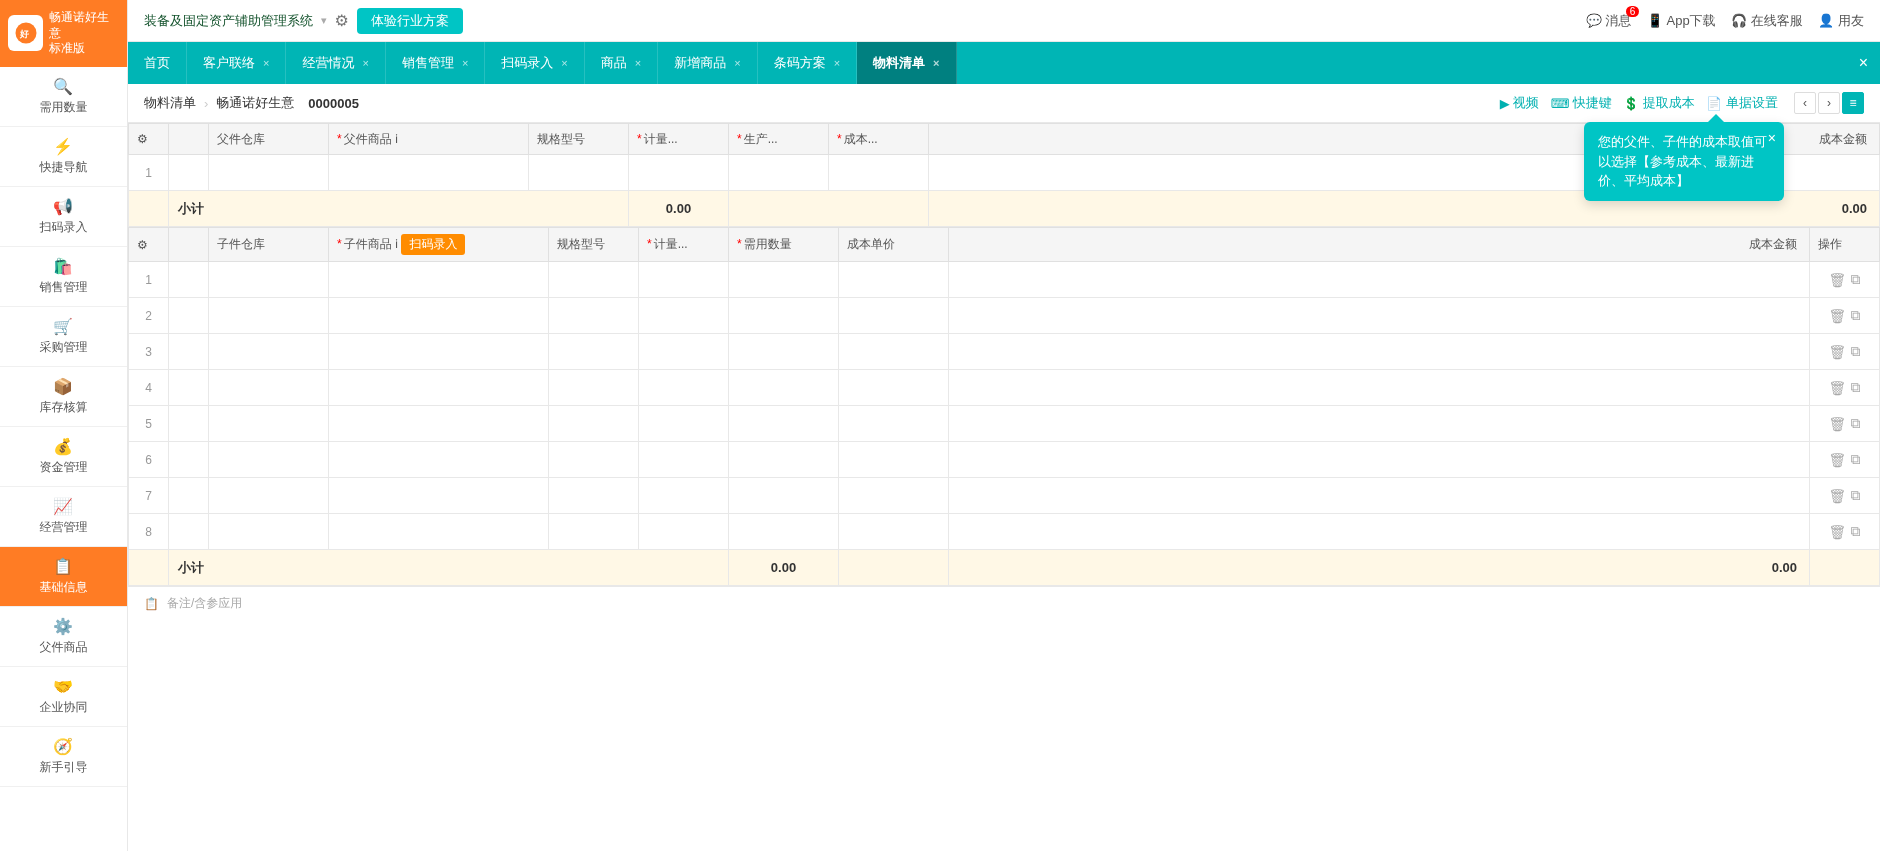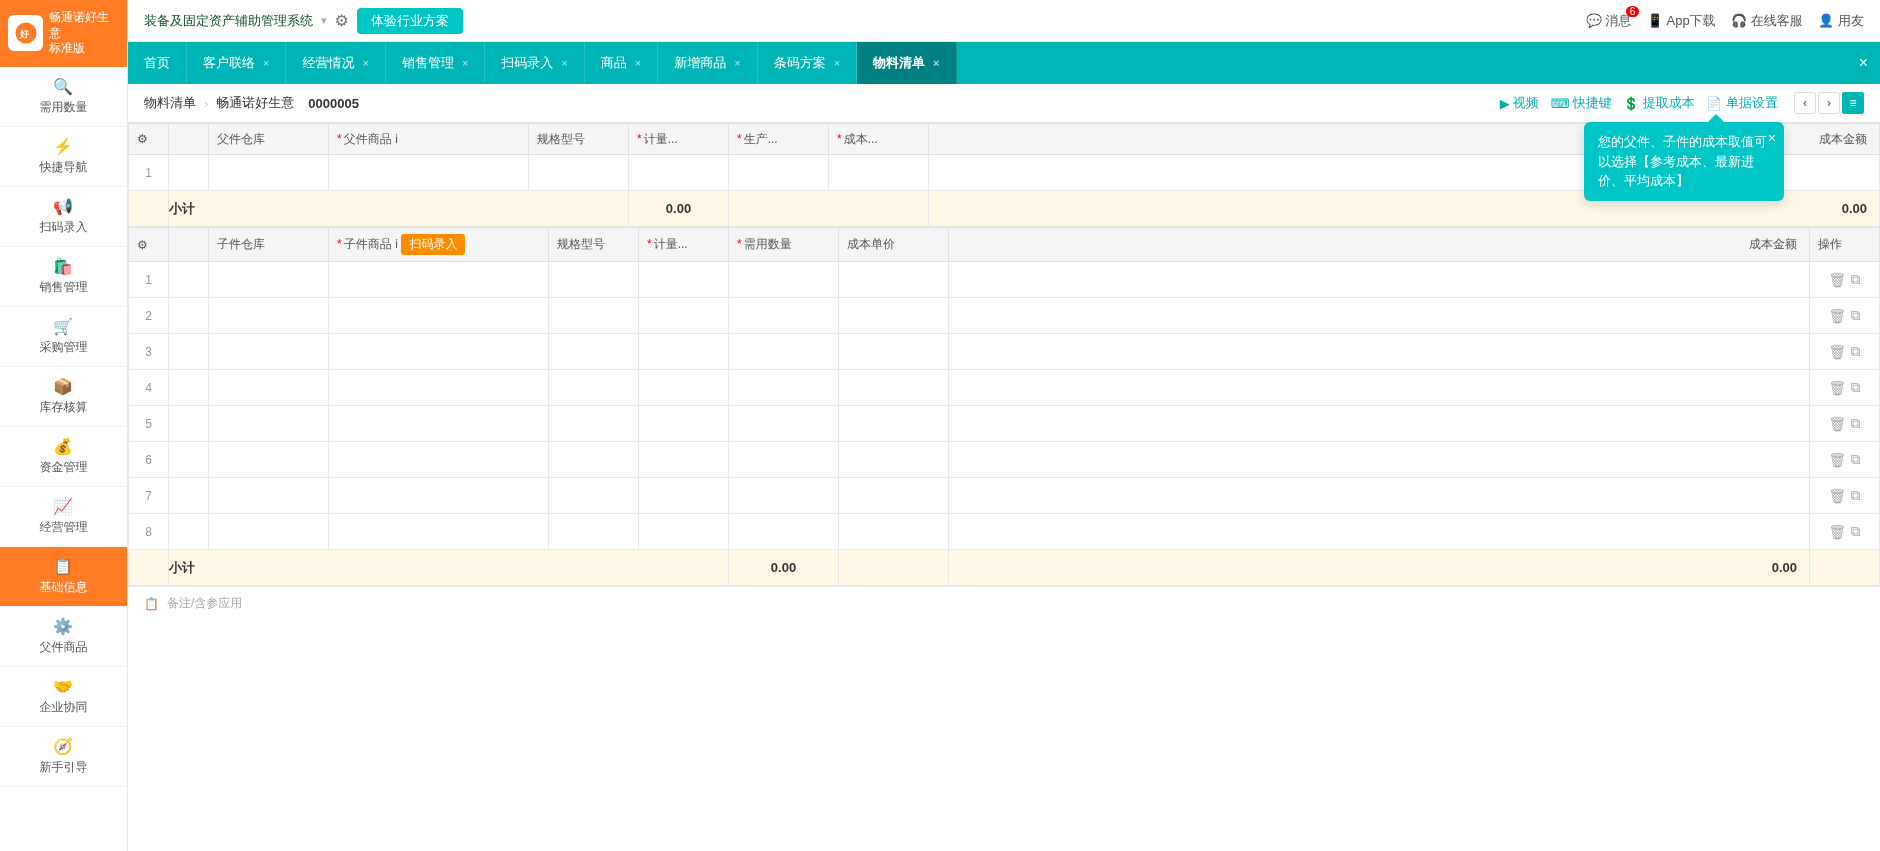--- a/index.html
+++ b/index.html
@@ -57,21 +57,21 @@
     
     .table-container { padding: 0 0; overflow-x: auto; }
     table { width: 100%; border-collapse: collapse; }
     thead tr { background: #f5f5f5; }
     thead th { border: 1px solid #e0e0e0; padding: 6px 8px; font-size: 12px; color: #555; font-weight: normal; text-align: left; white-space: nowrap; }
     tbody tr { background: #fff; }
     tbody td { border: 1px solid #e8e8e8; padding: 0; height: 36px; }
     tbody td input { width: 100%; height: 100%; border: none; outline: none; padding: 4px 6px; background: transparent; font-size: 12px; }
     .row-num { width: 40px; text-align: center; color: #999; font-size: 12px; }
     .subtotal-row { background: #fff8e6 !important; }
-    .subtotal-row td { padding: 6px 0; font-size: 13px; color: #333; font-weight: bold; }
+    .subtotal-row td { padding: 6px 9px; font-size: 13px; color: #333; font-weight: bold; }
     .required-star { color: #f00; margin-right: 2px; }
     .scan-btn { background: #ff8c00; color: #fff; border: none; padding: 2px 8px; border-radius: 3px; font-size: 12px; cursor: pointer; white-space: nowrap; }
     .ops-col { display: flex; align-items: center; gap: 4px; justify-content: center; padding: 4px; }
     .op-icon { color: #aaa; cursor: pointer; font-size: 14px; }
     .tooltip-box { position: absolute; top: 30px; right: 80px; background: #00c5c5; color: #fff; border-radius: 6px; padding: 10px 14px; font-size: 13px; width: 200px; line-height: 1.5; z-index: 100; box-shadow: 0 4px 12px rgba(0,0,0,0.15); }
     .tooltip-box::before { content: ''; position: absolute; top: -8px; right: 60px; border: 8px solid transparent; border-bottom-color: #00c5c5; border-top: none; }
     .tooltip-close { position: absolute; top: 6px; right: 8px; cursor: pointer; color: #fff; font-size: 14px; }
 
     
     .bottom-hint { padding: 8px 16px; display: flex; align-items: center; gap: 8px; background: #fff; border-top: 1px solid #e8e8e8; color: #aaa; font-size: 12px; }

